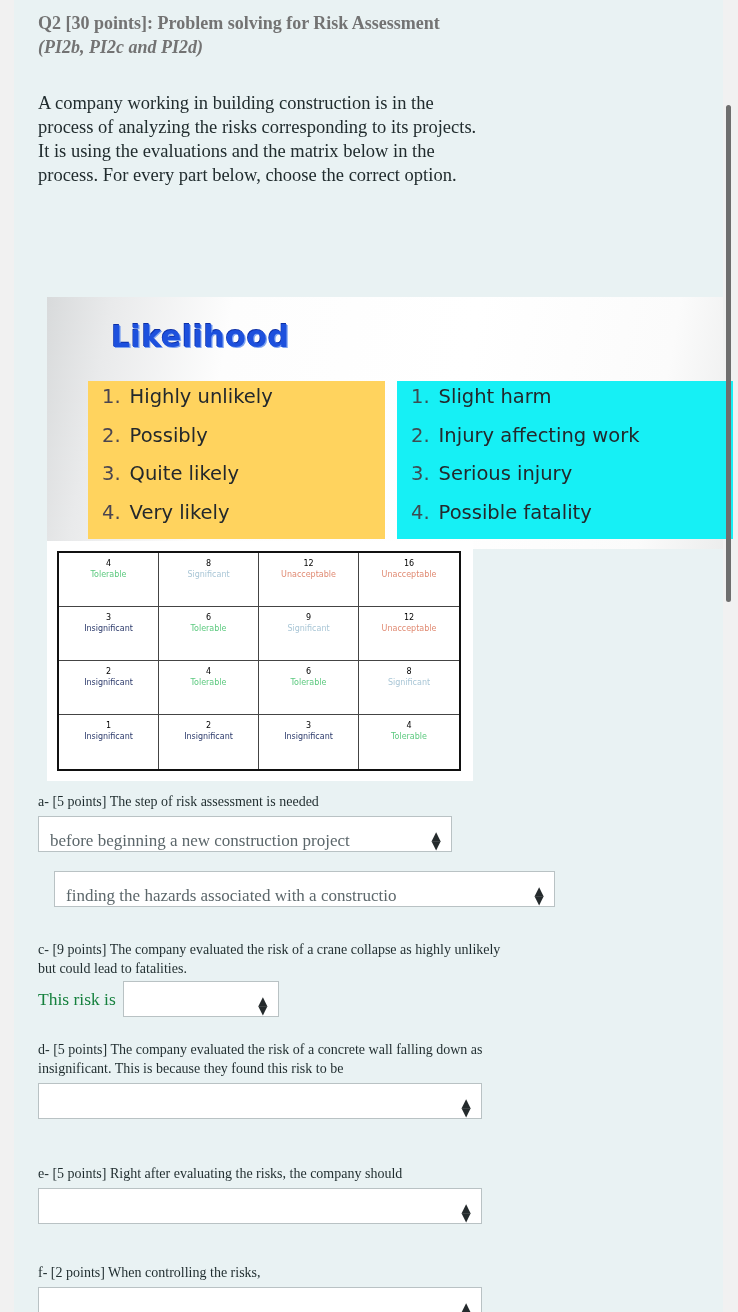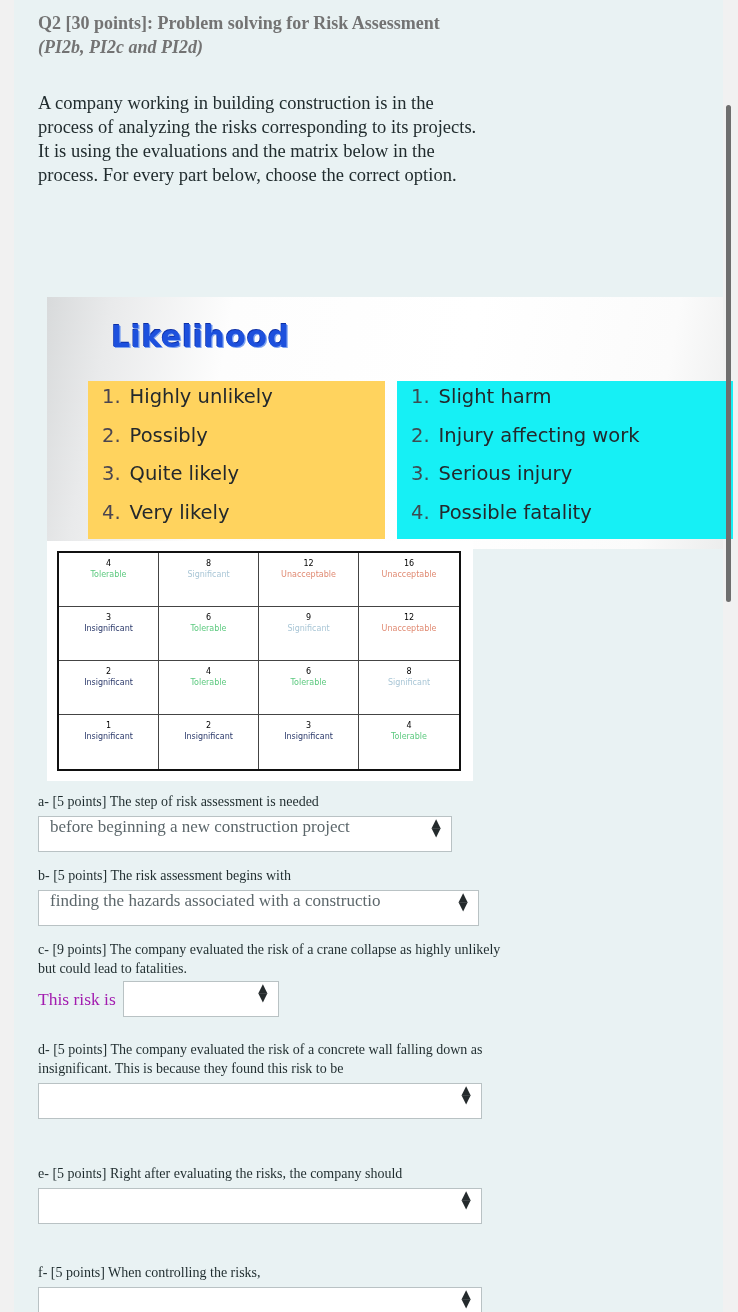--- a/index.html
+++ b/index.html
@@ -95,39 +95,39 @@
 
   
   .part { position:absolute; left:24px; width:470px; }
   .part-text {
     font-size:14px; color:#1f2c2e; line-height:1.36;
     font-family:"Liberation Serif", serif;
   }
   .sel {
     margin-top:5px;
     background:#fff; border:1px solid #b9c2c4;
-    height:36px; display:flex; align-items:flex-start;
+    height:36px; display:flex; align-items:flex-end;
     padding:0 8px 0 11px; position:relative;
   }
   .sel-val {
     font-size:17px; color:#5c676b; white-space:nowrap; overflow:hidden;
     font-family:"Liberation Serif", serif;
     flex:1 1 auto;
   }
   .sel-arrow {
     flex:0 0 auto; width:14px; text-align:center;
     font-size:12px; color:#242a2c; line-height:1;
     font-family:"DejaVu Sans", sans-serif;
   }
   .sel-arrow span { display:block; }
   .sel-arrow .up { margin-bottom:-3px; }
 
   
   .inline-row { display:flex; align-items:center; gap:0; margin-top:3px; }
-  .inline-row .lead { font-size:17.5px; color:#a21caf; padding-right:7px;
+  .inline-row .lead { font-size:17.5px; color:#15803d; padding-right:7px;
                       font-family:"Liberation Serif", serif; }
   .inline-row .sel { margin-top:0; width:156px; }
 
   
   #scrollbar-track {
     position:absolute; right:2px; top:0; width:11px; height:1312px;
     background:transparent;
   }
   #scrollbar-thumb {
     position:absolute; right:5px; top:105px; width:5px; height:497px;
@@ -265,22 +265,21 @@
       <div class="sel" style="width:414px;">
         <span class="sel-val">before beginning a new construction project</span>
         <span class="sel-arrow">
             <span class="up">▲</span>
             <span class="down">▼</span>
           </span>
       </div>
     </div>
 
     <div class="part" style="top:866px; width:470px;">
-      <div class="part-text">b- [5 points] The risk assessment begins with</div>
-      <div class="sel" style="width:441px;">
+      <div class="sel" style="width:501px;margin-left:16px;">
         <span class="sel-val">finding the hazards associated with a constructio</span>
         <span class="sel-arrow">
             <span class="up">▲</span>
             <span class="down">▼</span>
           </span>
       </div>
     </div>
 
     <div class="part" style="top:940px; width:470px;">
       <div class="part-text">c- [9 points] The company evaluated the risk of a crane collapse as highly unlikely but could lead to fatalities.</div>
@@ -312,21 +311,21 @@
       <div class="sel" style="width:444px;">
         <span class="sel-val"></span>
         <span class="sel-arrow">
             <span class="up">▲</span>
             <span class="down">▼</span>
           </span>
       </div>
     </div>
 
     <div class="part" style="top:1263px; width:470px;">
-      <div class="part-text">f- [5 points] When controlling the risks,</div>
+      <div class="part-text">f- [2 points] When controlling the risks,</div>
       <div class="sel" style="width:444px;">
         <span class="sel-val"></span>
         <span class="sel-arrow">
             <span class="up">▲</span>
             <span class="down">▼</span>
           </span>
       </div>
     </div>
 
   </div>

